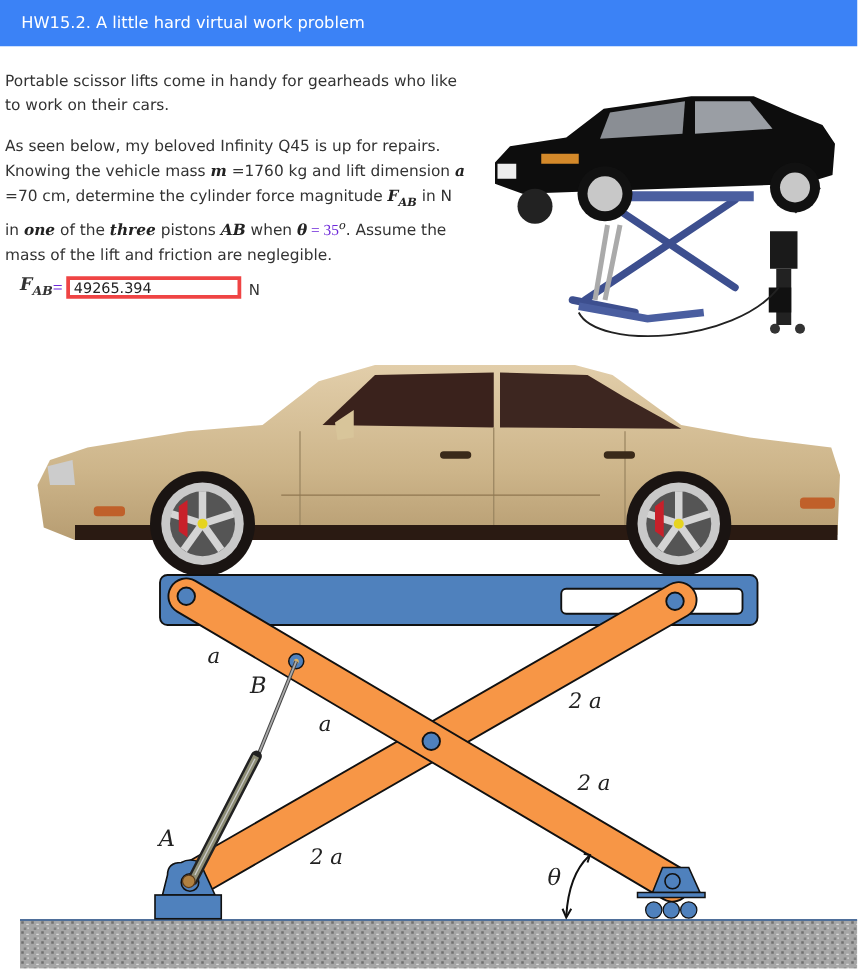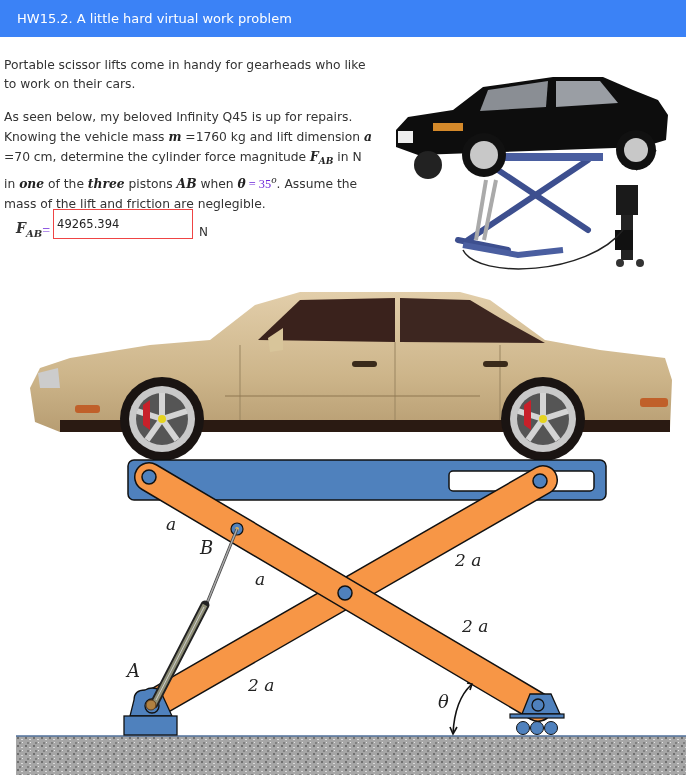--- a/index.html
+++ b/index.html
@@ -9,21 +9,21 @@
             color:#fff; font-size:13px; line-height:37px; box-sizing:border-box; padding-left:17px; }
   .text { position:absolute; left:4px; width:370px; font-size:12.3px; line-height:19px; color:#333; }
   .p1 { top:56px; }
   .p2 { top:108px; }
   .m { font-family:"DejaVu Serif", "Liberation Serif", serif; font-style:italic; font-weight:bold; color:#222; }
   .mi { font-family:"DejaVu Serif", "Liberation Serif", serif; font-style:italic; color:#222; }
   .eq { font-family:Liberation Serif, serif; color:#6d28d9; }
   sub { font-size:9px; }
   .answer { position:absolute; left:16px; top:215px; height:24px; display:flex; align-items:flex-end; font-size:12px; }
   .answer .lbl { font-family:"DejaVu Serif", "Liberation Serif", serif; font-style:italic; font-weight:bold; font-size:14px; color:#333; }
-  .answer input { width:140px; height:30px; margin-left:3px; border:1px solid #ef4444; font-size:11.5px;
+  .answer input { width:140px; height:18px; margin-left:3px; border:3px solid #ef4444; font-size:11.5px;
                   font-family:"DejaVu Sans", sans-serif; padding:0 3px; box-sizing:border-box; color:#222; }
   .answer .unit { margin-left:6px; font-size:12px; color:#333; }
   .photo { position:absolute; left:388px; top:55px; width:290px; height:220px; }
   .diagram { position:absolute; left:0; top:280px; width:686px; height:495px; }
 </style>
 </head>
 <body>
 
 <div class="header">
   <span>HW15.2. A little hard virtual work problem</span>

